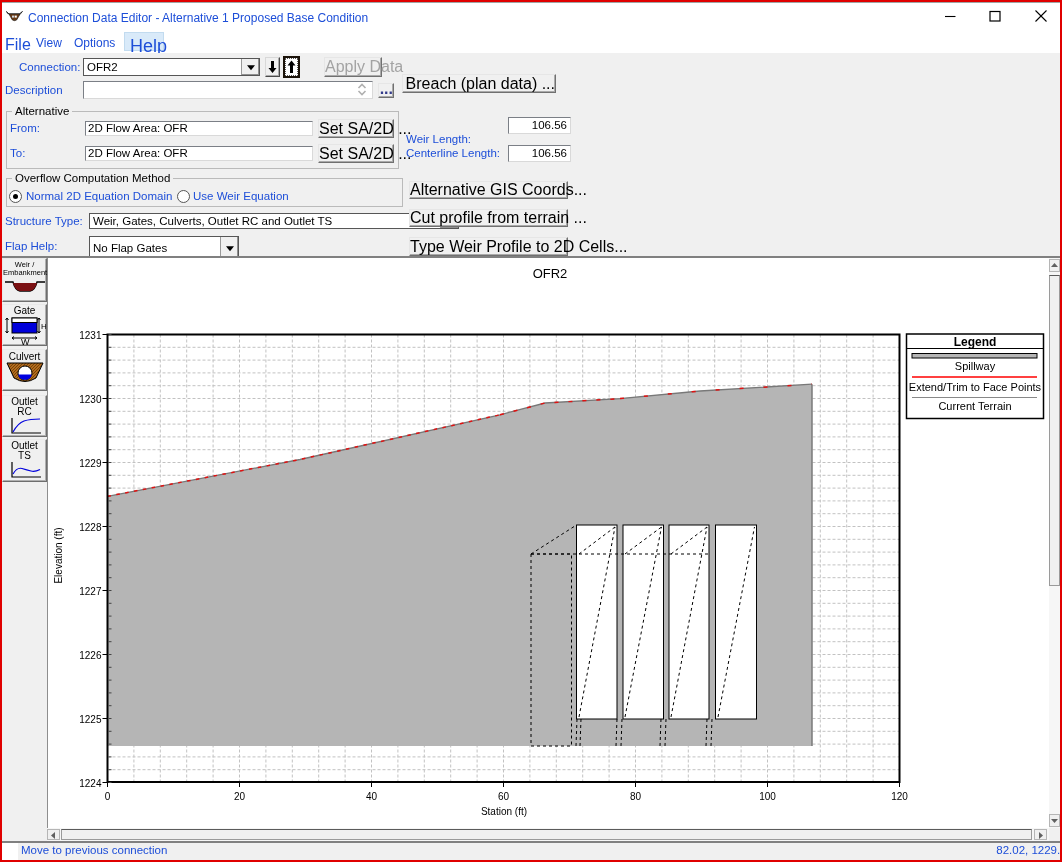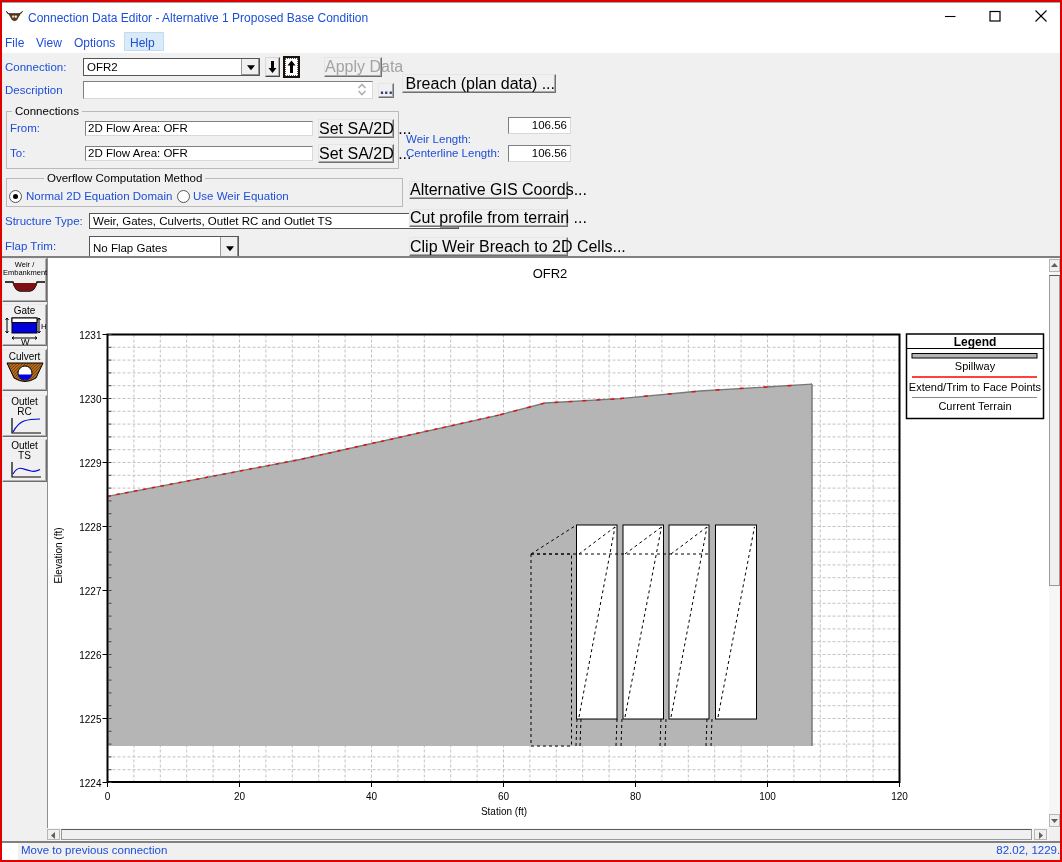--- a/index.html
+++ b/index.html
@@ -32,28 +32,28 @@
 <div class="lbl" style="left:28px;top:11px;font-size:12px;">Connection Data Editor - Alternative 1 Proposed Base Condition</div>
 
 <svg class="abs" style="left:940px;top:5px;" width="112" height="22" viewBox="0 0 112 22">
   <line x1="5" y1="11.5" x2="15.5" y2="11.5" stroke="#000" stroke-width="1.1"></line>
   <rect x="50" y="6.5" width="10" height="9.5" fill="none" stroke="#000" stroke-width="1.2"></rect>
   <line x1="95.5" y1="5.5" x2="106.5" y2="16.5" stroke="#000" stroke-width="1.1"></line>
   <line x1="106.5" y1="5.5" x2="95.5" y2="16.5" stroke="#000" stroke-width="1.1"></line>
 </svg>
 
 <div class="abs" style="left:124px;top:32px;width:40px;height:19px;background:#d9eaf9;border:1px solid #c2dbef;box-sizing:border-box;"></div>
-<div class="lbl" style="left:5px;top:36px;font-size:12px;">File</div>
+<div class="lbl" style="left:5px;top:36px;font-size:16px;">File</div>
 <div class="lbl" style="left:36px;top:36px;font-size:12px;">View</div>
 <div class="lbl" style="left:74px;top:36px;font-size:12px;">Options</div>
-<div class="lbl" style="left:130px;top:36px;font-size:12px;">Help</div>
+<div class="lbl" style="left:130px;top:36px;font-size:18px;">Help</div>
 
 <div class="abs" style="left:2px;top:53px;width:1058px;height:203px;background:#f0f0f0;"></div>
 
-<div class="lbl" style="left:5px;top:61px;">Connection:</div>
+<div class="lbl" style="left:19px;top:61px;">Connection:</div>
 <div class="combo" style="left:83px;top:58px;width:177px;height:18px;">
     <span class="txt">OFR2</span>
     <span class="arrowbox"></span>
   </div>
 <div class="btn" style="left:265px;top:57px;width:15px;height:20px;border-top:1px solid #d8d8d8;border-left:1px solid #d8d8d8;border-right:1px solid #4a4a4a;border-bottom:1px solid #4a4a4a;"><svg width="13" height="18" viewBox="0 0 13 18">
       <path d="M6.5 15 L2.5 10 L5 10 L5 3 L8 3 L8 10 L10.5 10 Z" fill="#000"></path>
     </svg></div>
 <div class="btn" style="left:283px;top:56px;width:17px;height:22px;border:2px solid #1a1208;box-shadow:none;background:#fff;"><div style="position:absolute;inset:0px;border:1px dotted #555;"></div><svg width="13" height="18" viewBox="0 0 13 18" style="margin-top:0px;">
       <path d="M6.5 2.5 L2.5 7.5 L5 7.5 L5 15 L8 15 L8 7.5 L10.5 7.5 Z" fill="#000"></path>
     </svg></div>
@@ -62,21 +62,21 @@
 <div class="lbl" style="left:5px;top:84px;">Description</div>
 <div class="field" style="left:83px;top:81px;width:288px;height:16px;"></div>
 <svg class="abs" style="left:356px;top:83px;" width="12" height="13" viewBox="0 0 12 13">
     <path d="M2.5 5 L6 1.5 L9.5 5" fill="none" stroke="#b0b0b0" stroke-width="1.6"></path>
     <path d="M2.5 8 L6 11.5 L9.5 8" fill="none" stroke="#b0b0b0" stroke-width="1.6"></path>
   </svg>
 <div class="btn" style="left:378px;top:83px;width:16px;height:15px;line-height:9px;color:#333a8a;font-weight:bold;">...</div>
 <div class="btn" style="left:402px;top:74px;width:154px;height:19px;line-height:17px;">Breach (plan data) ...</div>
 
 <div class="grp" style="left:6px;top:111px;width:391px;height:56px;"></div>
-<div class="grplbl" style="left:12px;top:105px;">Connections</div>
+<div class="grplbl" style="left:12px;top:105px;">Alternative</div>
 <div class="lbl" style="left:10px;top:122px;">From:</div>
 <div class="field" style="left:85px;top:121px;width:228px;height:15px;box-sizing:border-box;">
     <span style="position:absolute;left:2px;top:0px;">2D Flow Area: OFR</span>
   </div>
 <div class="btn" style="left:318px;top:119px;width:76px;height:19px;line-height:17px;">Set SA/2D ...</div>
 <div class="lbl" style="left:10px;top:147px;">To:</div>
 <div class="field" style="left:85px;top:146px;width:228px;height:15px;box-sizing:border-box;">
     <span style="position:absolute;left:2px;top:0px;">2D Flow Area: OFR</span>
   </div>
 <div class="btn" style="left:318px;top:144px;width:76px;height:19px;line-height:17px;">Set SA/2D ...</div>
@@ -84,41 +84,41 @@
 <div class="lbl" style="left:406px;top:125px;margin-top:8px;">Weir Length:</div>
 <div class="field" style="left:508px;top:117px;width:63px;height:17px;box-sizing:border-box;">
     <span style="position:absolute;right:3px;top:1px;">106.56</span>
   </div>
 <div class="lbl" style="left:406px;top:147px;">Centerline Length:</div>
 <div class="field" style="left:508px;top:145px;width:63px;height:17px;box-sizing:border-box;">
     <span style="position:absolute;right:3px;top:1px;">106.56</span>
   </div>
 
 <div class="grp" style="left:6px;top:178px;width:395px;height:27px;"></div>
-<div class="grplbl" style="left:12px;top:172px;margin-left:32px;">Overflow Computation Method</div>
+<div class="grplbl" style="left:12px;top:172px;">Overflow Computation Method</div>
 <div class="abs" style="left:9px;top:190px;width:11px;height:11px;border-radius:50%;background:#fff;border:1px solid #555;"></div>
 <div class="abs" style="left:13px;top:194px;width:5px;height:5px;border-radius:50%;background:#000;"></div>
 <div class="lbl" style="left:26px;top:190px;">Normal 2D Equation Domain</div>
 <div class="abs" style="left:177px;top:190px;width:11px;height:11px;border-radius:50%;background:#fff;border:1px solid #555;"></div>
 <div class="lbl" style="left:193px;top:190px;">Use Weir Equation</div>
 
 <div class="lbl" style="left:5px;top:215px;">Structure Type:</div>
 <div class="combo" style="left:89px;top:213px;width:370px;height:16px;">
     <span class="txt">Weir, Gates, Culverts, Outlet RC and Outlet TS</span>
     <span class="arrowbox"></span>
   </div>
-<div class="lbl" style="left:5px;top:240px;">Flap Trim:</div>
+<div class="lbl" style="left:5px;top:240px;">Flap Help:</div>
 <div class="combo" style="left:89px;top:236px;width:150px;height:24px;">
     <span class="txt">No Flap Gates</span>
     <span class="arrowbox"></span>
   </div>
 
 <div class="btn" style="left:409px;top:181px;width:159px;height:18px;line-height:16px;">Alternative GIS Coords...</div>
 <div class="btn" style="left:409px;top:209px;width:159px;height:18px;line-height:16px;">Cut profile from terrain ...</div>
-<div class="btn" style="left:409px;top:237px;width:159px;height:19px;line-height:17px;">Clip Weir Breach to 2D Cells...</div>
+<div class="btn" style="left:409px;top:237px;width:159px;height:19px;line-height:17px;">Type Weir Profile to 2D Cells...</div>
 
 <div class="abs" style="left:2px;top:256px;width:1058px;height:585px;background:#f0f0f0;"></div>
 <div class="abs" style="left:2px;top:256px;width:1058px;height:2px;background:#808080;"></div>
 <div class="abs" style="left:48px;top:258px;width:1001px;height:570px;background:#fff;"></div>
 <div class="abs" style="left:47px;top:258px;width:1px;height:570px;background:#8e8e8e;"></div>
 
 <div class="tbbtn" style="top:258px;height:44px;">
   <div class="t" style="padding-top:2px;font-size:7.5px;line-height:7.5px;">Weir /</div><div class="t" style="font-size:7.5px;line-height:8px;">Embankment</div>
   <svg width="42" height="24" viewBox="0 0 42 24">
       <path d="M1 5 L9 5 Q11 13 16 14 L26 14 Q31 13 33 5 L41 5" fill="none" stroke="#000" stroke-width="1.3"></path>

